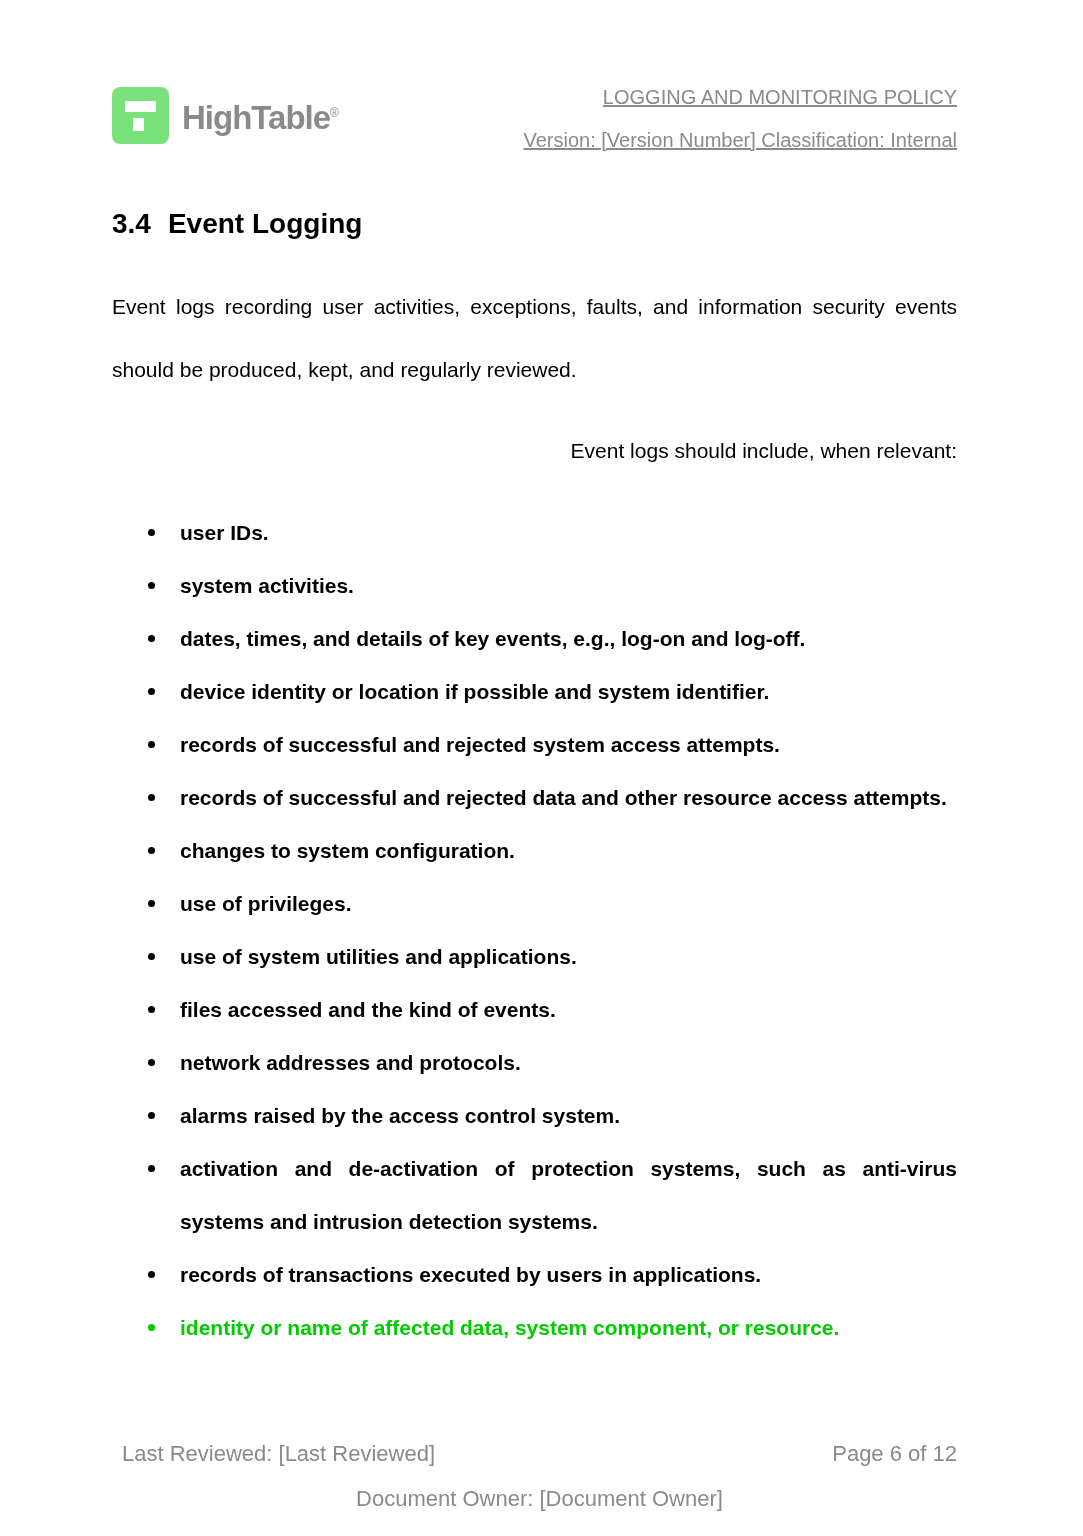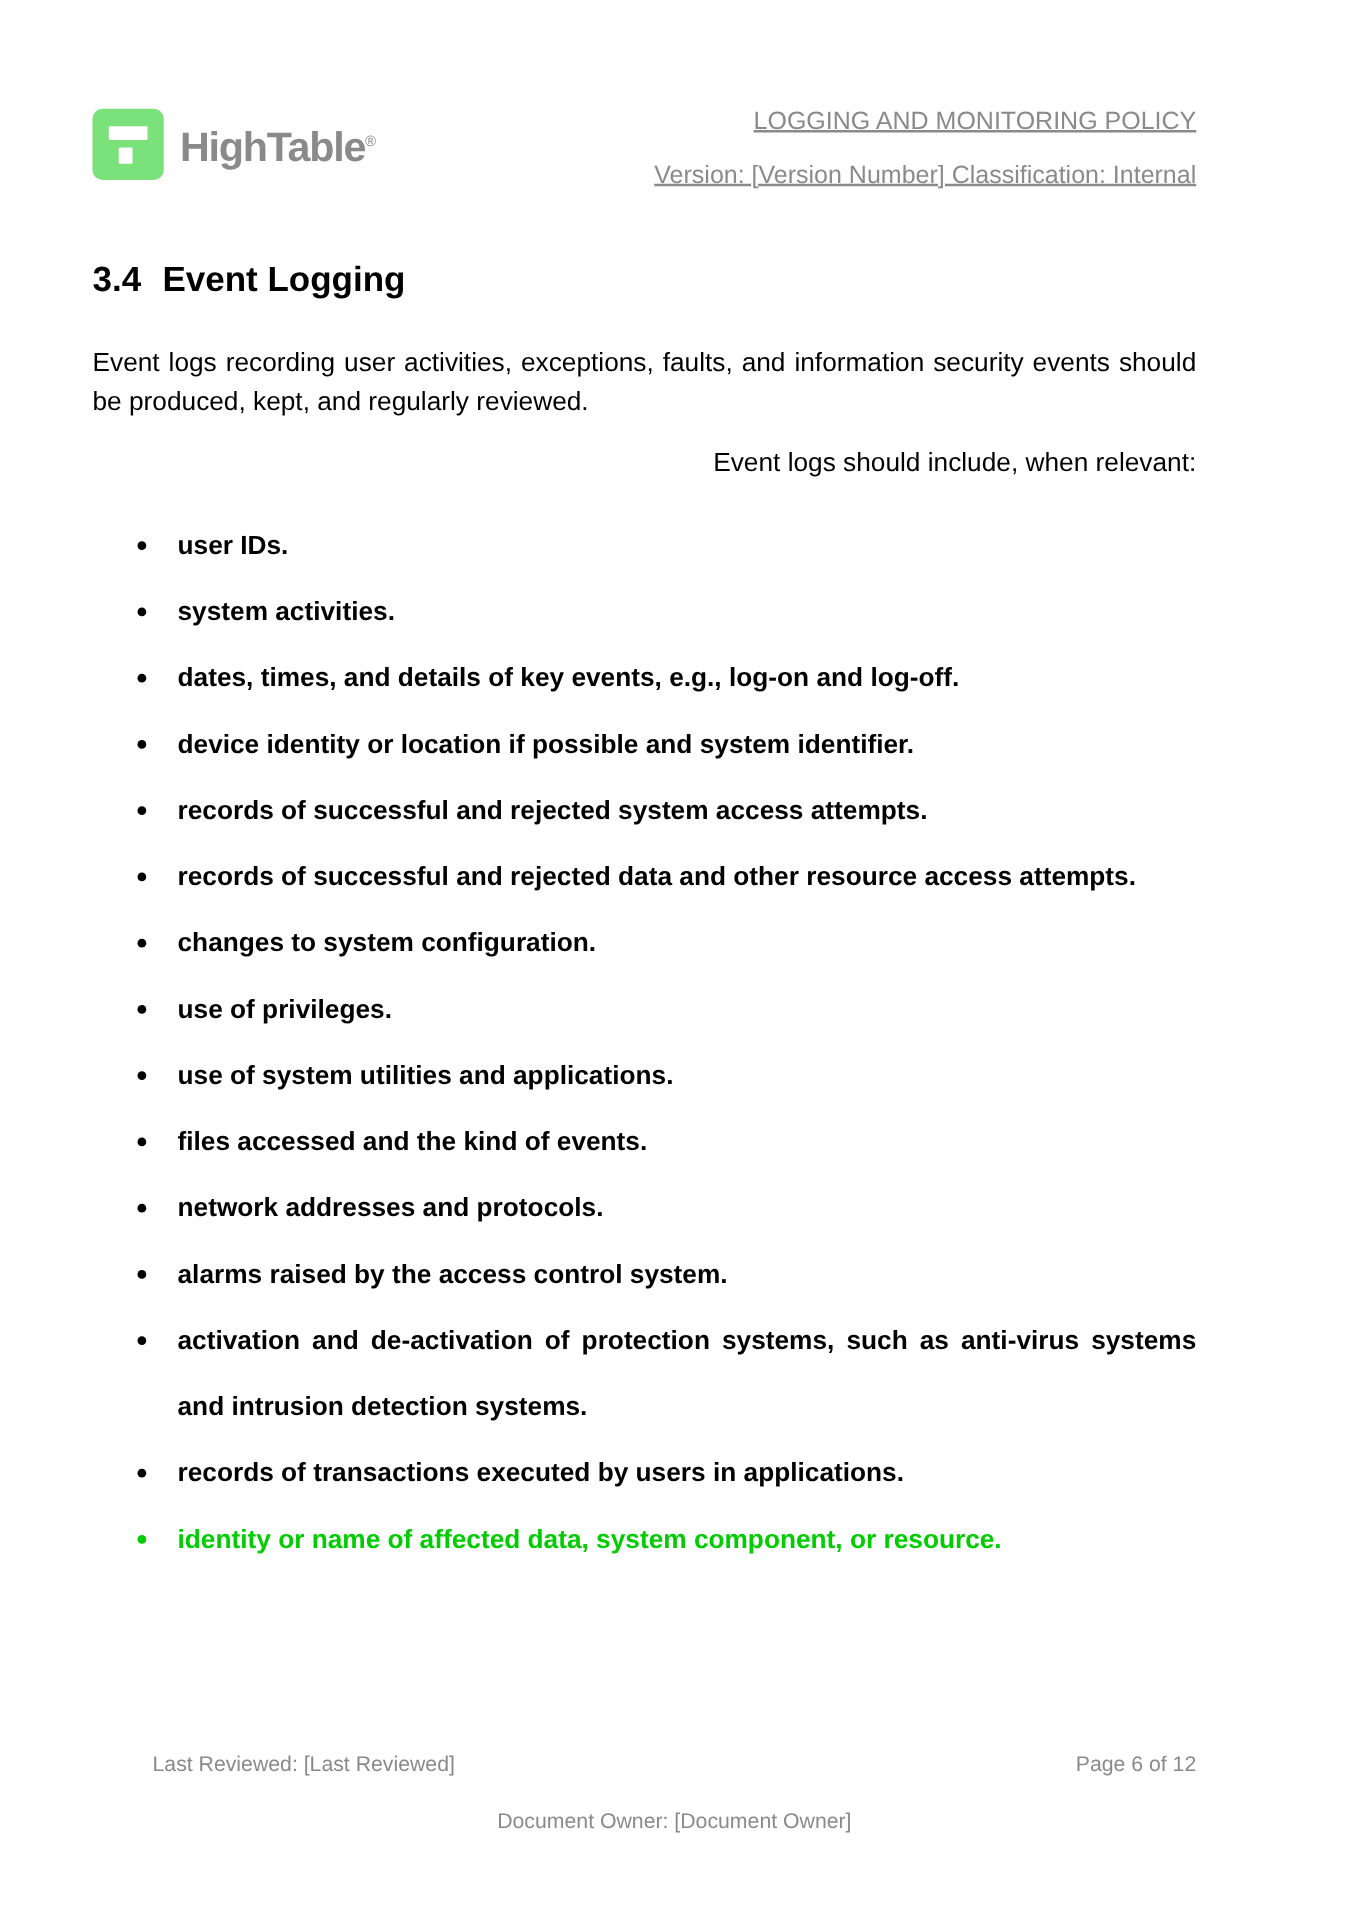--- a/index.html
+++ b/index.html
@@ -11,21 +11,21 @@
   *{margin:0;padding:0;box-sizing:border-box;}
   html,body{background:#ffffff;}
   body{
     width:1083px;height:1536px;
     font-family:"Liberation Sans", sans-serif;
     color:var(--ink);
     position:relative;
   }
   .page{
     width:1083px;height:1536px;
-    padding:85px 126px 0 74px;
+    padding:85px 126px 0 112px;
     position:relative;
     background:#ffffff;
     overflow:hidden;
   }
   
   .header{display:flex;justify-content:space-between;align-items:flex-start;}
   .logo{display:flex;align-items:center;gap:13px;}
   .logo-mark{
     width:57px;height:57px;flex:0 0 57px;
     background:var(--logo-green);
@@ -52,21 +52,21 @@
   .section-heading{
     margin-top:57px;
     display:flex;gap:17px;
     font-size:28px;font-weight:700;color:var(--ink);
     line-height:34px;
     align-items:flex-end;
   }
   
   .para{
     margin-top:34px;
-    font-size:21px;line-height:31px;
+    font-size:21px;line-height:63px;
     text-align:justify;
   }
   .para.lead{margin-top:18px;text-align:right;}
   ul.event-list{
     list-style:none;
     margin-top:24px;
   }
   ul.event-list li{
     position:relative;
     padding-left:68px;
@@ -75,22 +75,22 @@
     font-weight:bold;
   }
   ul.event-list li .dot{
     position:absolute;left:36px;top:23px;
     width:7px;height:7px;border-radius:50%;
     background:currentColor;
   }
   ul.event-list li.green{color:var(--accent);}
   
   .footer{
-    position:absolute;left:122px;right:126px;top:1402px;
-    color:var(--muted);font-size:17px;
+    position:absolute;left:122px;right:126px;top:1444px;
+    color:var(--muted);font-size:22px;
   }
   .footer .frow1{display:flex;justify-content:space-between;line-height:20px;}
   .footer .frow2{margin-top:25px;line-height:20px;text-align:center;}
 </style>
 </head>
 <body>
 
 <div class="page">
 
   <div class="header">

